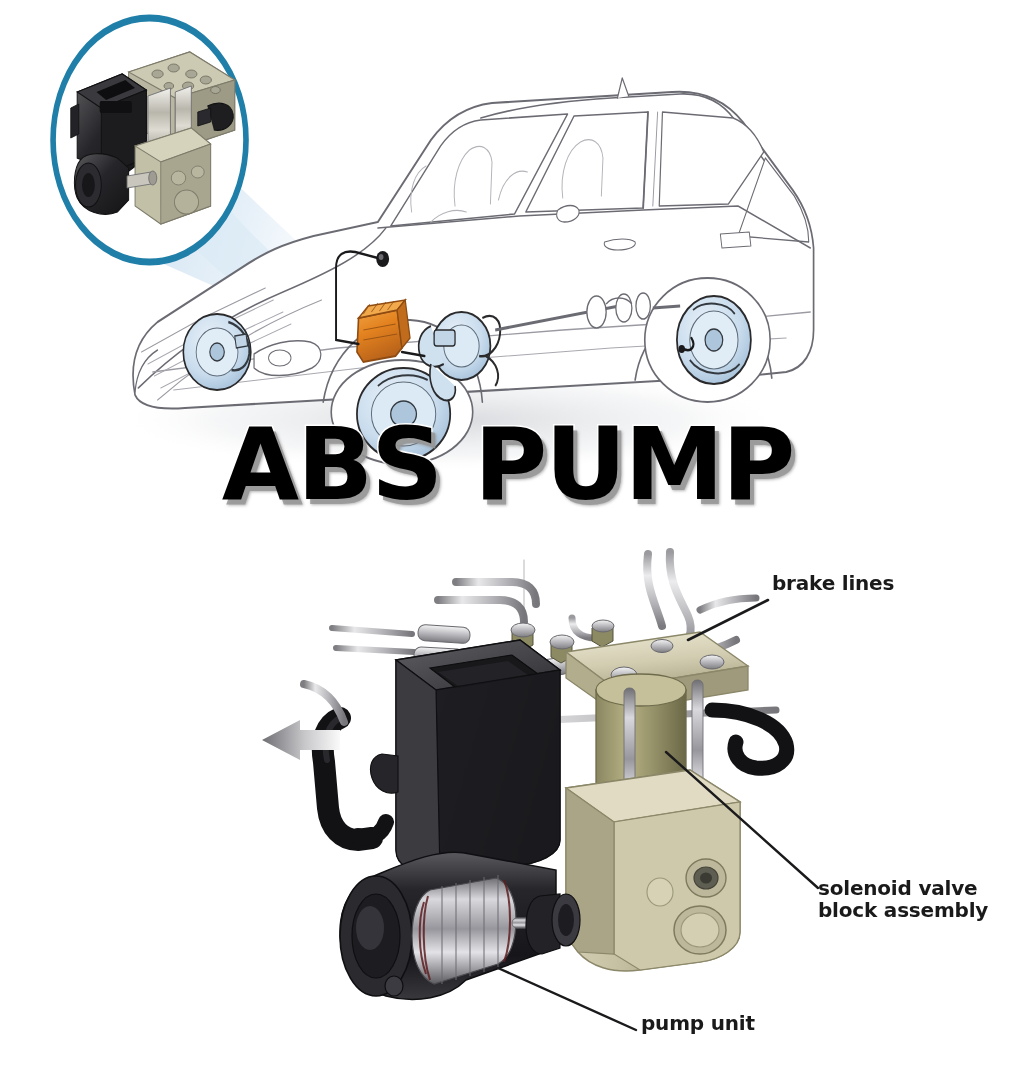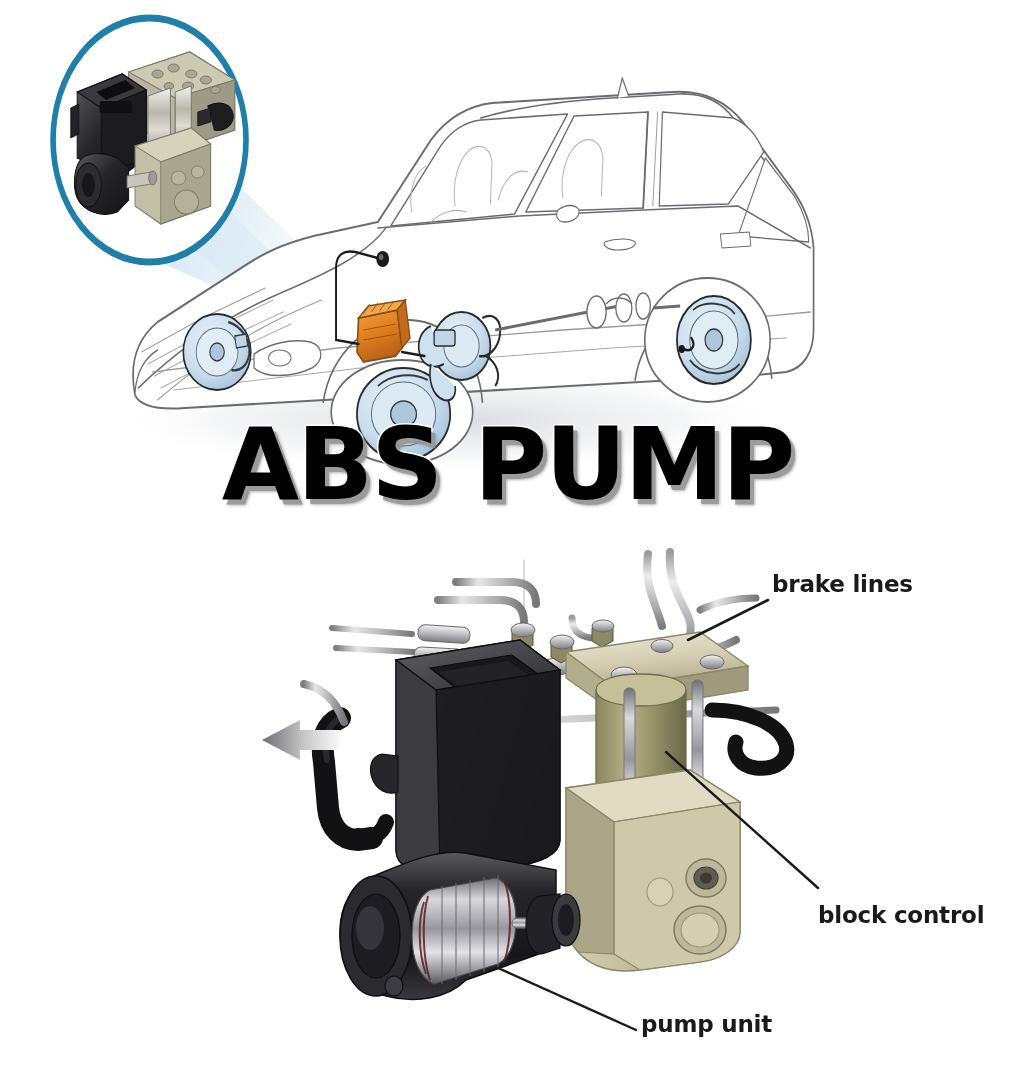--- a/index.html
+++ b/index.html
@@ -67,21 +67,21 @@
     position: absolute;
     left: 0; top: 540px;
     width: 1015px; height: 540px;
     background: #ffffff;
   }
 
   .callout-label {
     position: absolute;
     font-family: "DejaVu Sans", "Liberation Sans", sans-serif;
     font-weight: bold;
-    font-size: 23px;
+    font-size: 20px;
     line-height: 1.12;
     color: #1a1a1a;
     white-space: nowrap;
     letter-spacing: -0.2px;
   }
   .callout-label.two-line { white-space: normal; }
 
   #label-brake-lines { left: 772px; top: 572px; }
   #label-ecu         { left: 48px;  top: 755px; }
   #label-solenoid    { left: 818px; top: 877px; width: 200px; }
@@ -552,19 +552,19 @@
         <path d="M 340 190 L 300 190 L 300 180 L 262 200 L 300 220 L 300 210 L 340 210 Z" fill="url(#arrowGrad)" stroke="none"></path>
       </g>
     </svg>
 
   </div>
 
   <div class="callout-label" id="label-brake-lines">brake lines</div>
 
 
   <div class="callout-label two-line" id="label-solenoid">
-    <br>
-    <span>block control</span>
+    <span>solenoid valve</span><br>
+    <span>block assembly</span>
   </div>
 
   <div class="callout-label" id="label-pump-motor">pump unit</div>
 
 </div>
 
 </body></html>

